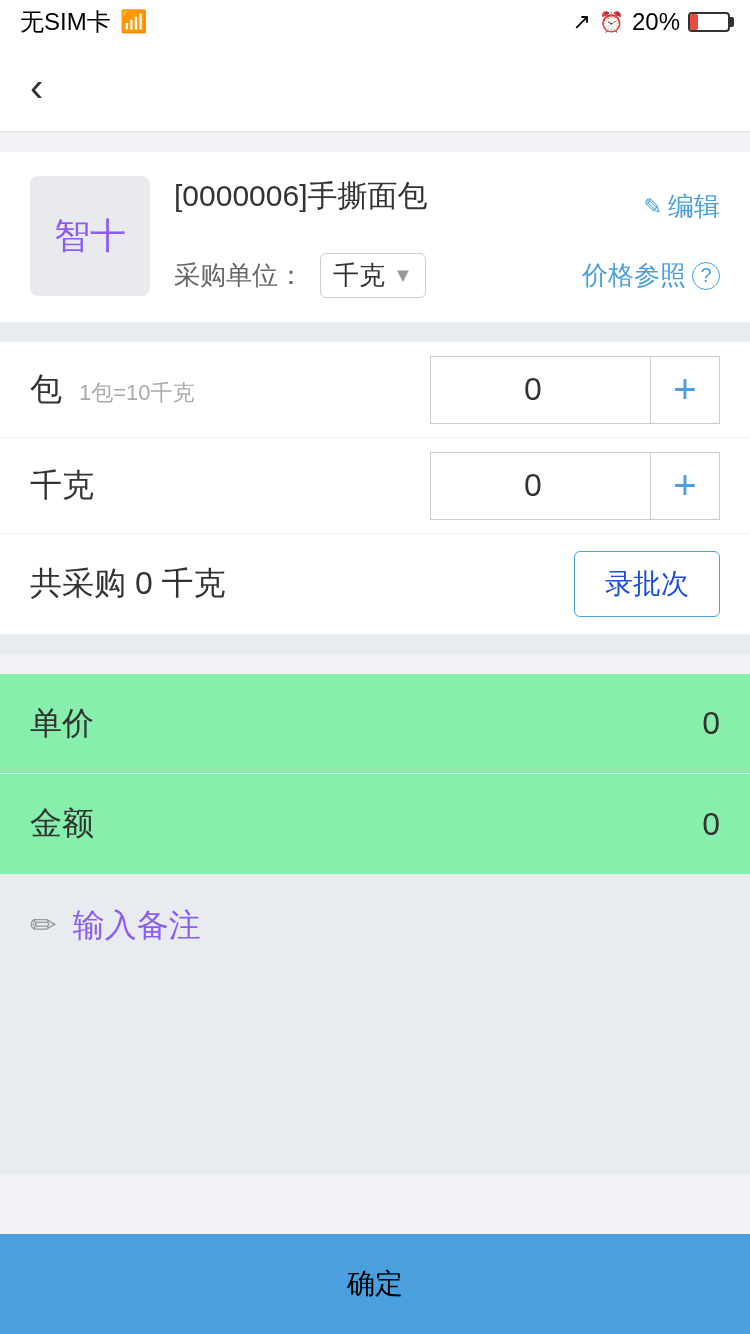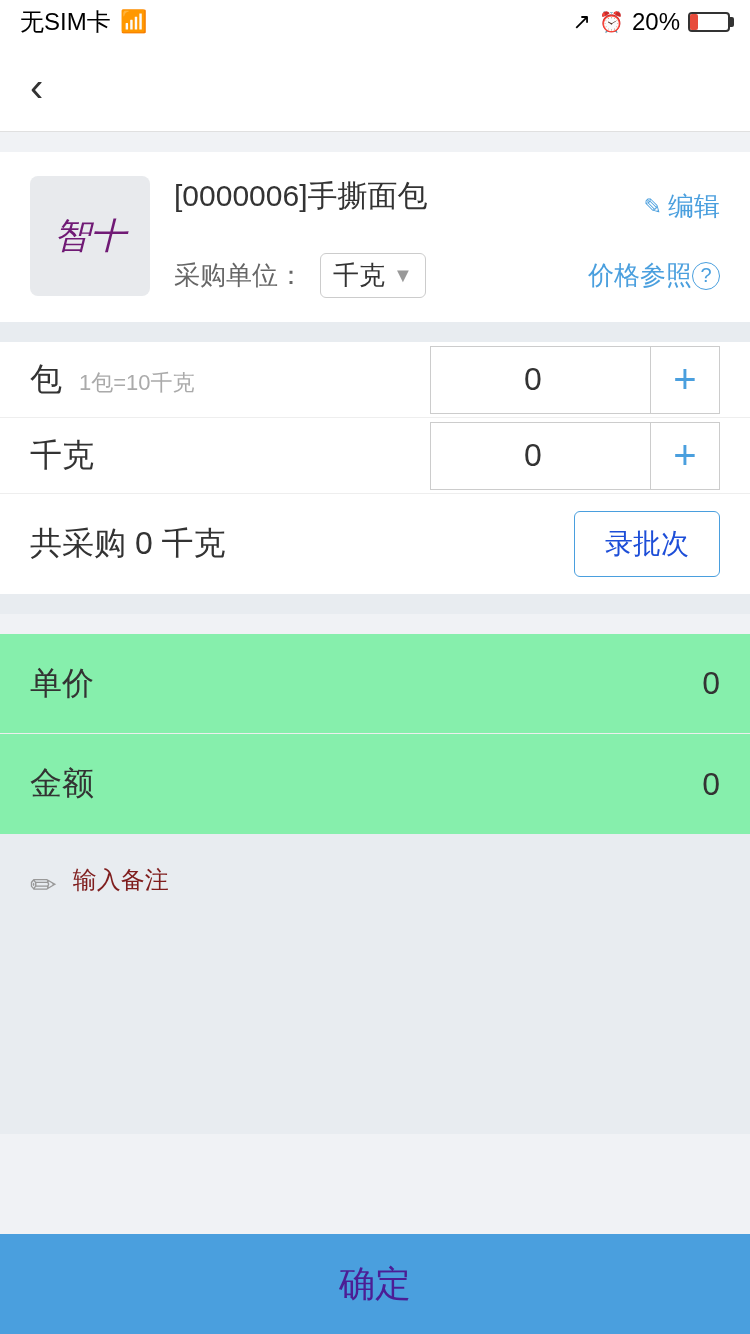--- a/index.html
+++ b/index.html
@@ -80,22 +80,21 @@
       background: #e8eaed;
       border-radius: 8px;
       display: flex;
       align-items: center;
       justify-content: center;
       flex-shrink: 0;
       overflow: hidden;
     }
     .product-image-logo {
       font-size: 36px;
-      color: #701a75;
-      font-style: italic;
+      color: #8b5cf6;
     }
     .product-info { flex: 1; }
     .product-name {
       font-size: 30px;
       color: #333;
       margin-bottom: 20px;
     }
     .product-unit-row {
       display: flex;
       align-items: center;
@@ -112,20 +111,21 @@
       color: #333;
       gap: 8px;
       background: #fff;
     }
     .unit-selector .chevron { color: #999; font-size: 20px; }
     .price-ref {
       color: #4a9fde;
       font-size: 26px;
       display: flex;
       align-items: center;
+      gap: 6px;
       margin-left: auto;
       justify-content: center;
     }
     .price-ref .help-icon {
       width: 28px; height: 28px; border-radius: 50%;
       border: 1.5px solid #4a9fde;
       display: flex; align-items: center; justify-content: center;
       font-size: 20px; color: #4a9fde;
     }
     .edit-btn {
@@ -150,21 +150,21 @@
     }
 
     
     .input-section {
       background: #fff;
     }
     .input-row {
       display: flex;
       align-items: center;
       padding: 12px 30px;
-      height: 76px;
+      height: 96px;
       border-bottom: 1px solid #eee;
       gap: 44px;
     }
     .input-row-label {
       flex: 1;
       font-size: 32px;
       color: #333;
     }
     .input-row-hint {
       font-size: 22px;
@@ -247,37 +247,37 @@
     
     .remark-section {
       background: #e8ecf0;
       min-height: 300px;
       padding: 30px;
       display: flex;
       align-items: flex-start;
       gap: 16px;
     }
     .pencil-icon { font-size: 32px; color: #999; margin-top: 2px; }
-    .remark-placeholder { font-size: 24px; color: #7f1d1d; }
+    .remark-placeholder { font-size: 32px; color: #8b5cf6; }
 
     
     .bottom-bar {
       position: fixed;
       bottom: 0;
       left: 0;
       width: 750px;
       height: 100px;
       background: #4a9fde;
       display: flex;
       align-items: center;
       justify-content: center;
     }
     .confirm-btn {
-      color: #4c1d95;
-      font-size: 36px;
+      color: #000000;
+      font-size: 28px;
       font-weight: 500;
       background: none;
       border: none;
       cursor: pointer;
       width: 100%;
       height: 100%;
       display: flex;
       align-items: center;
       justify-content: center;
     }

